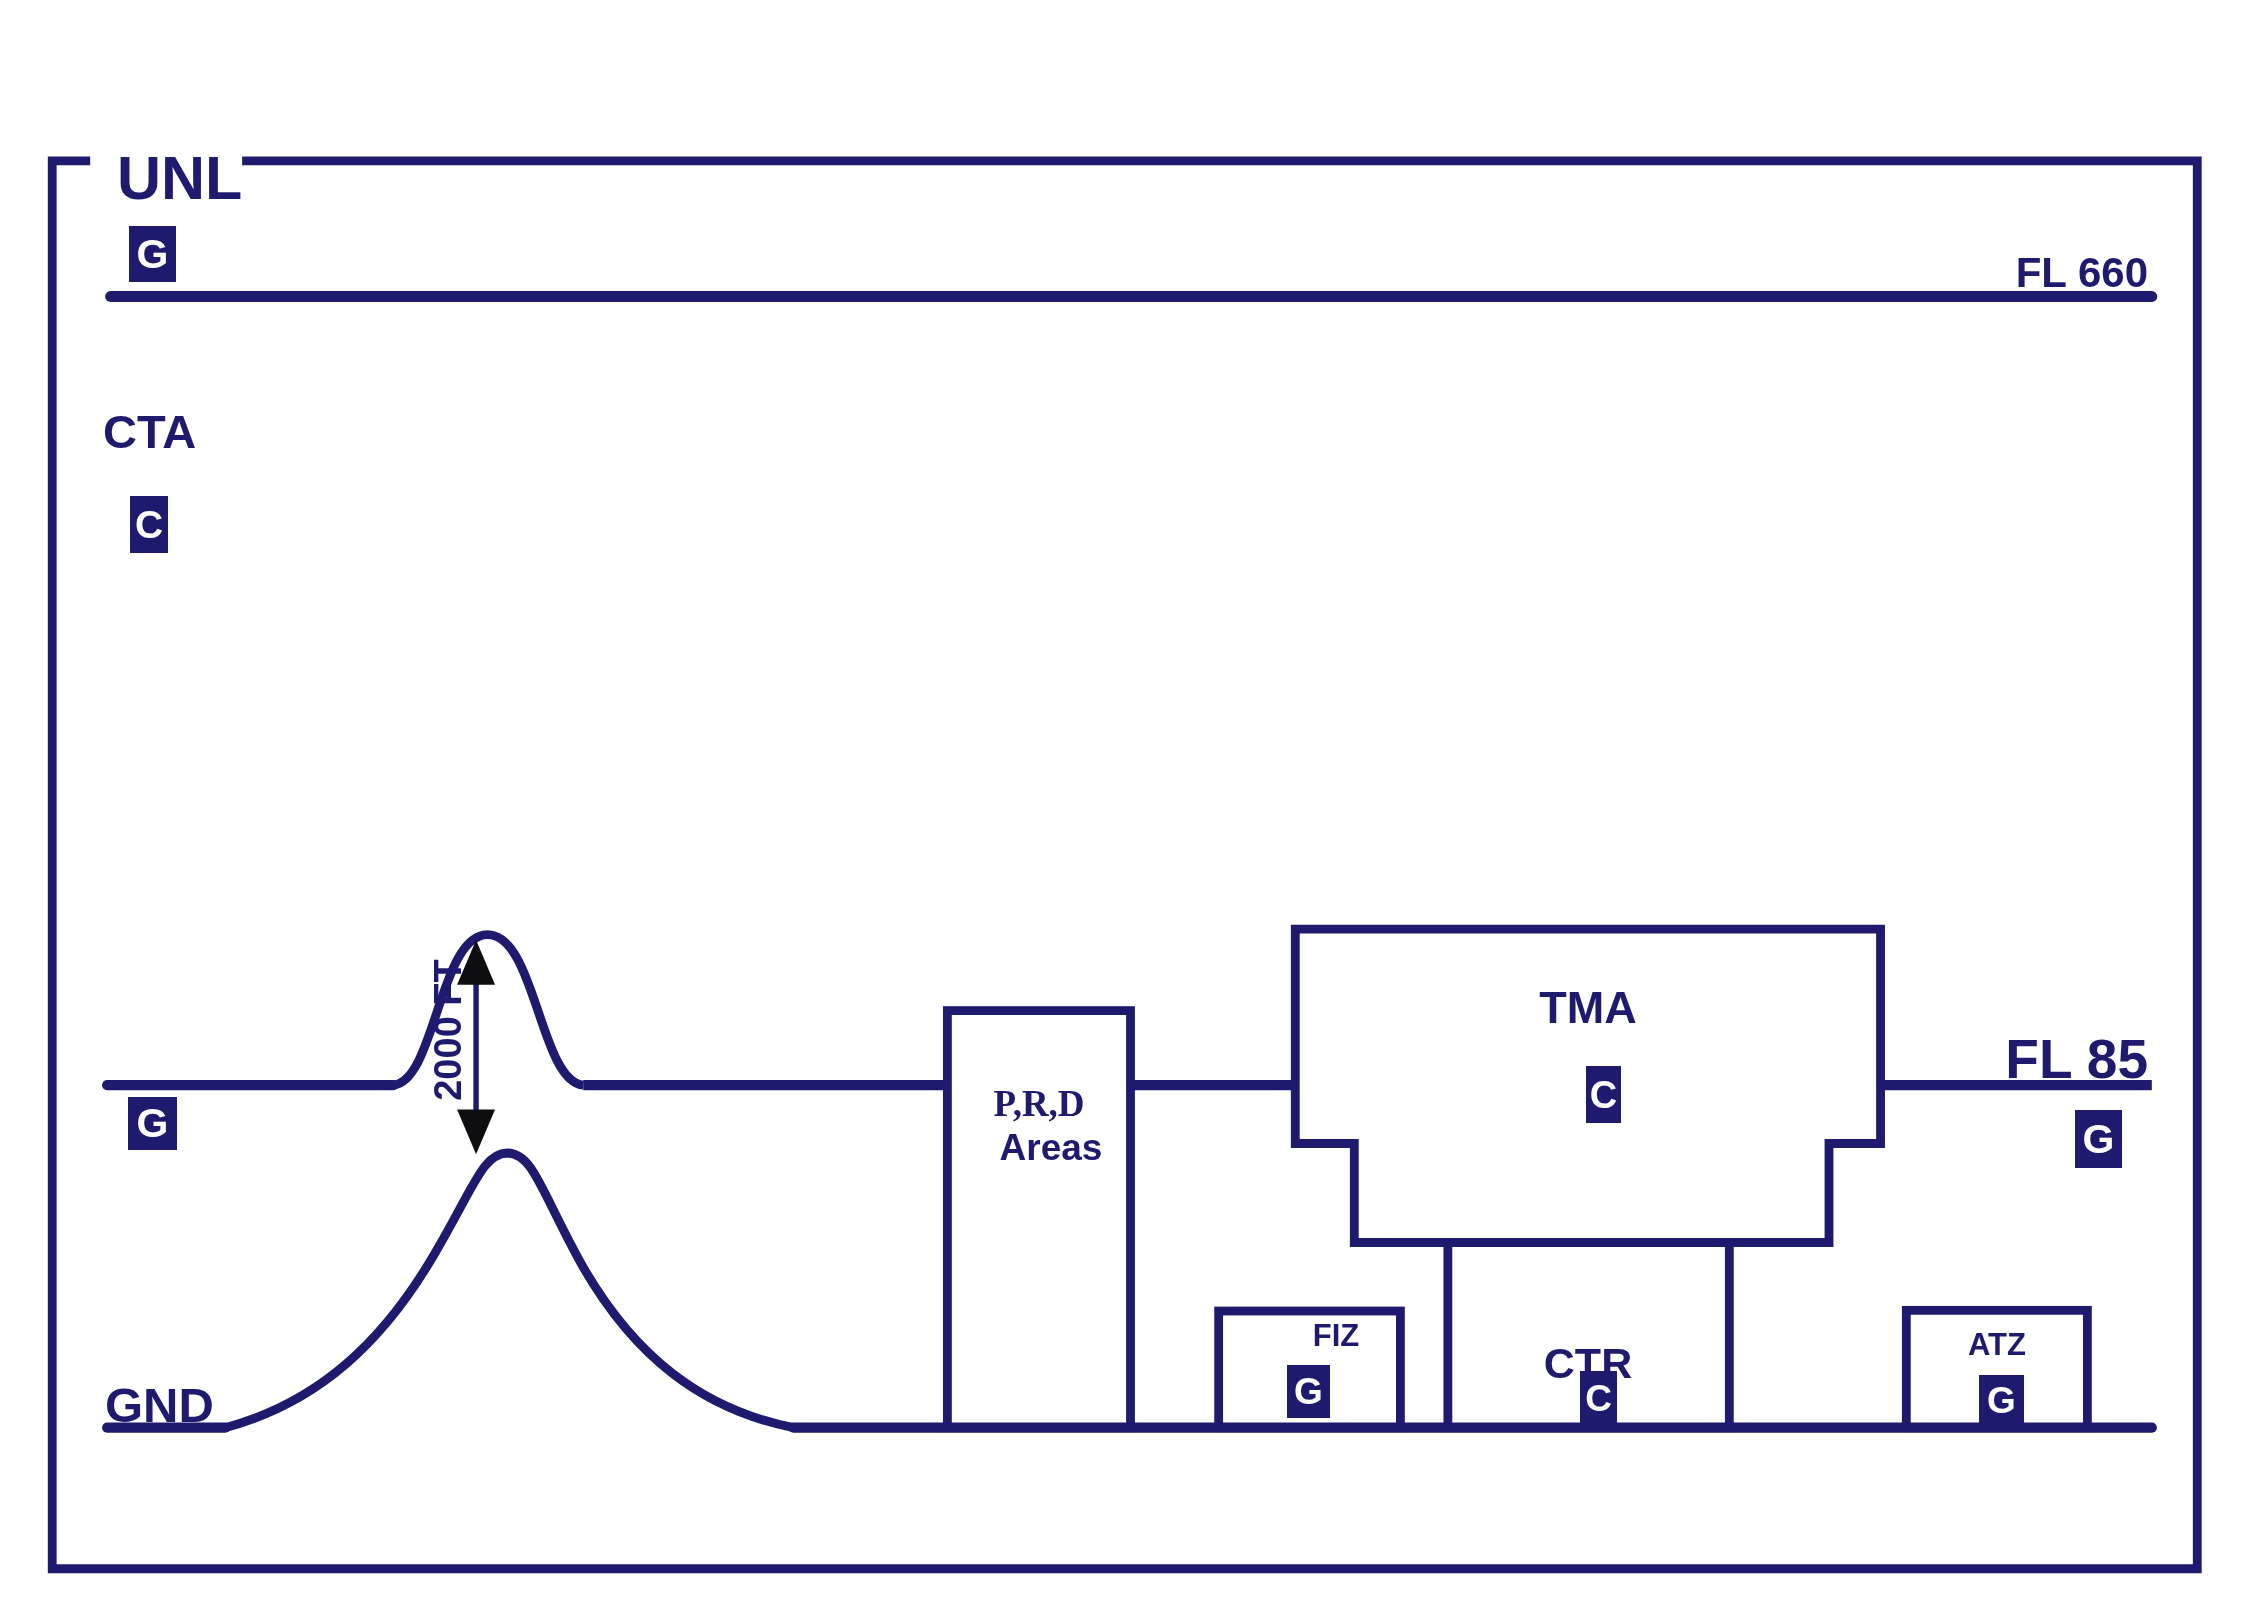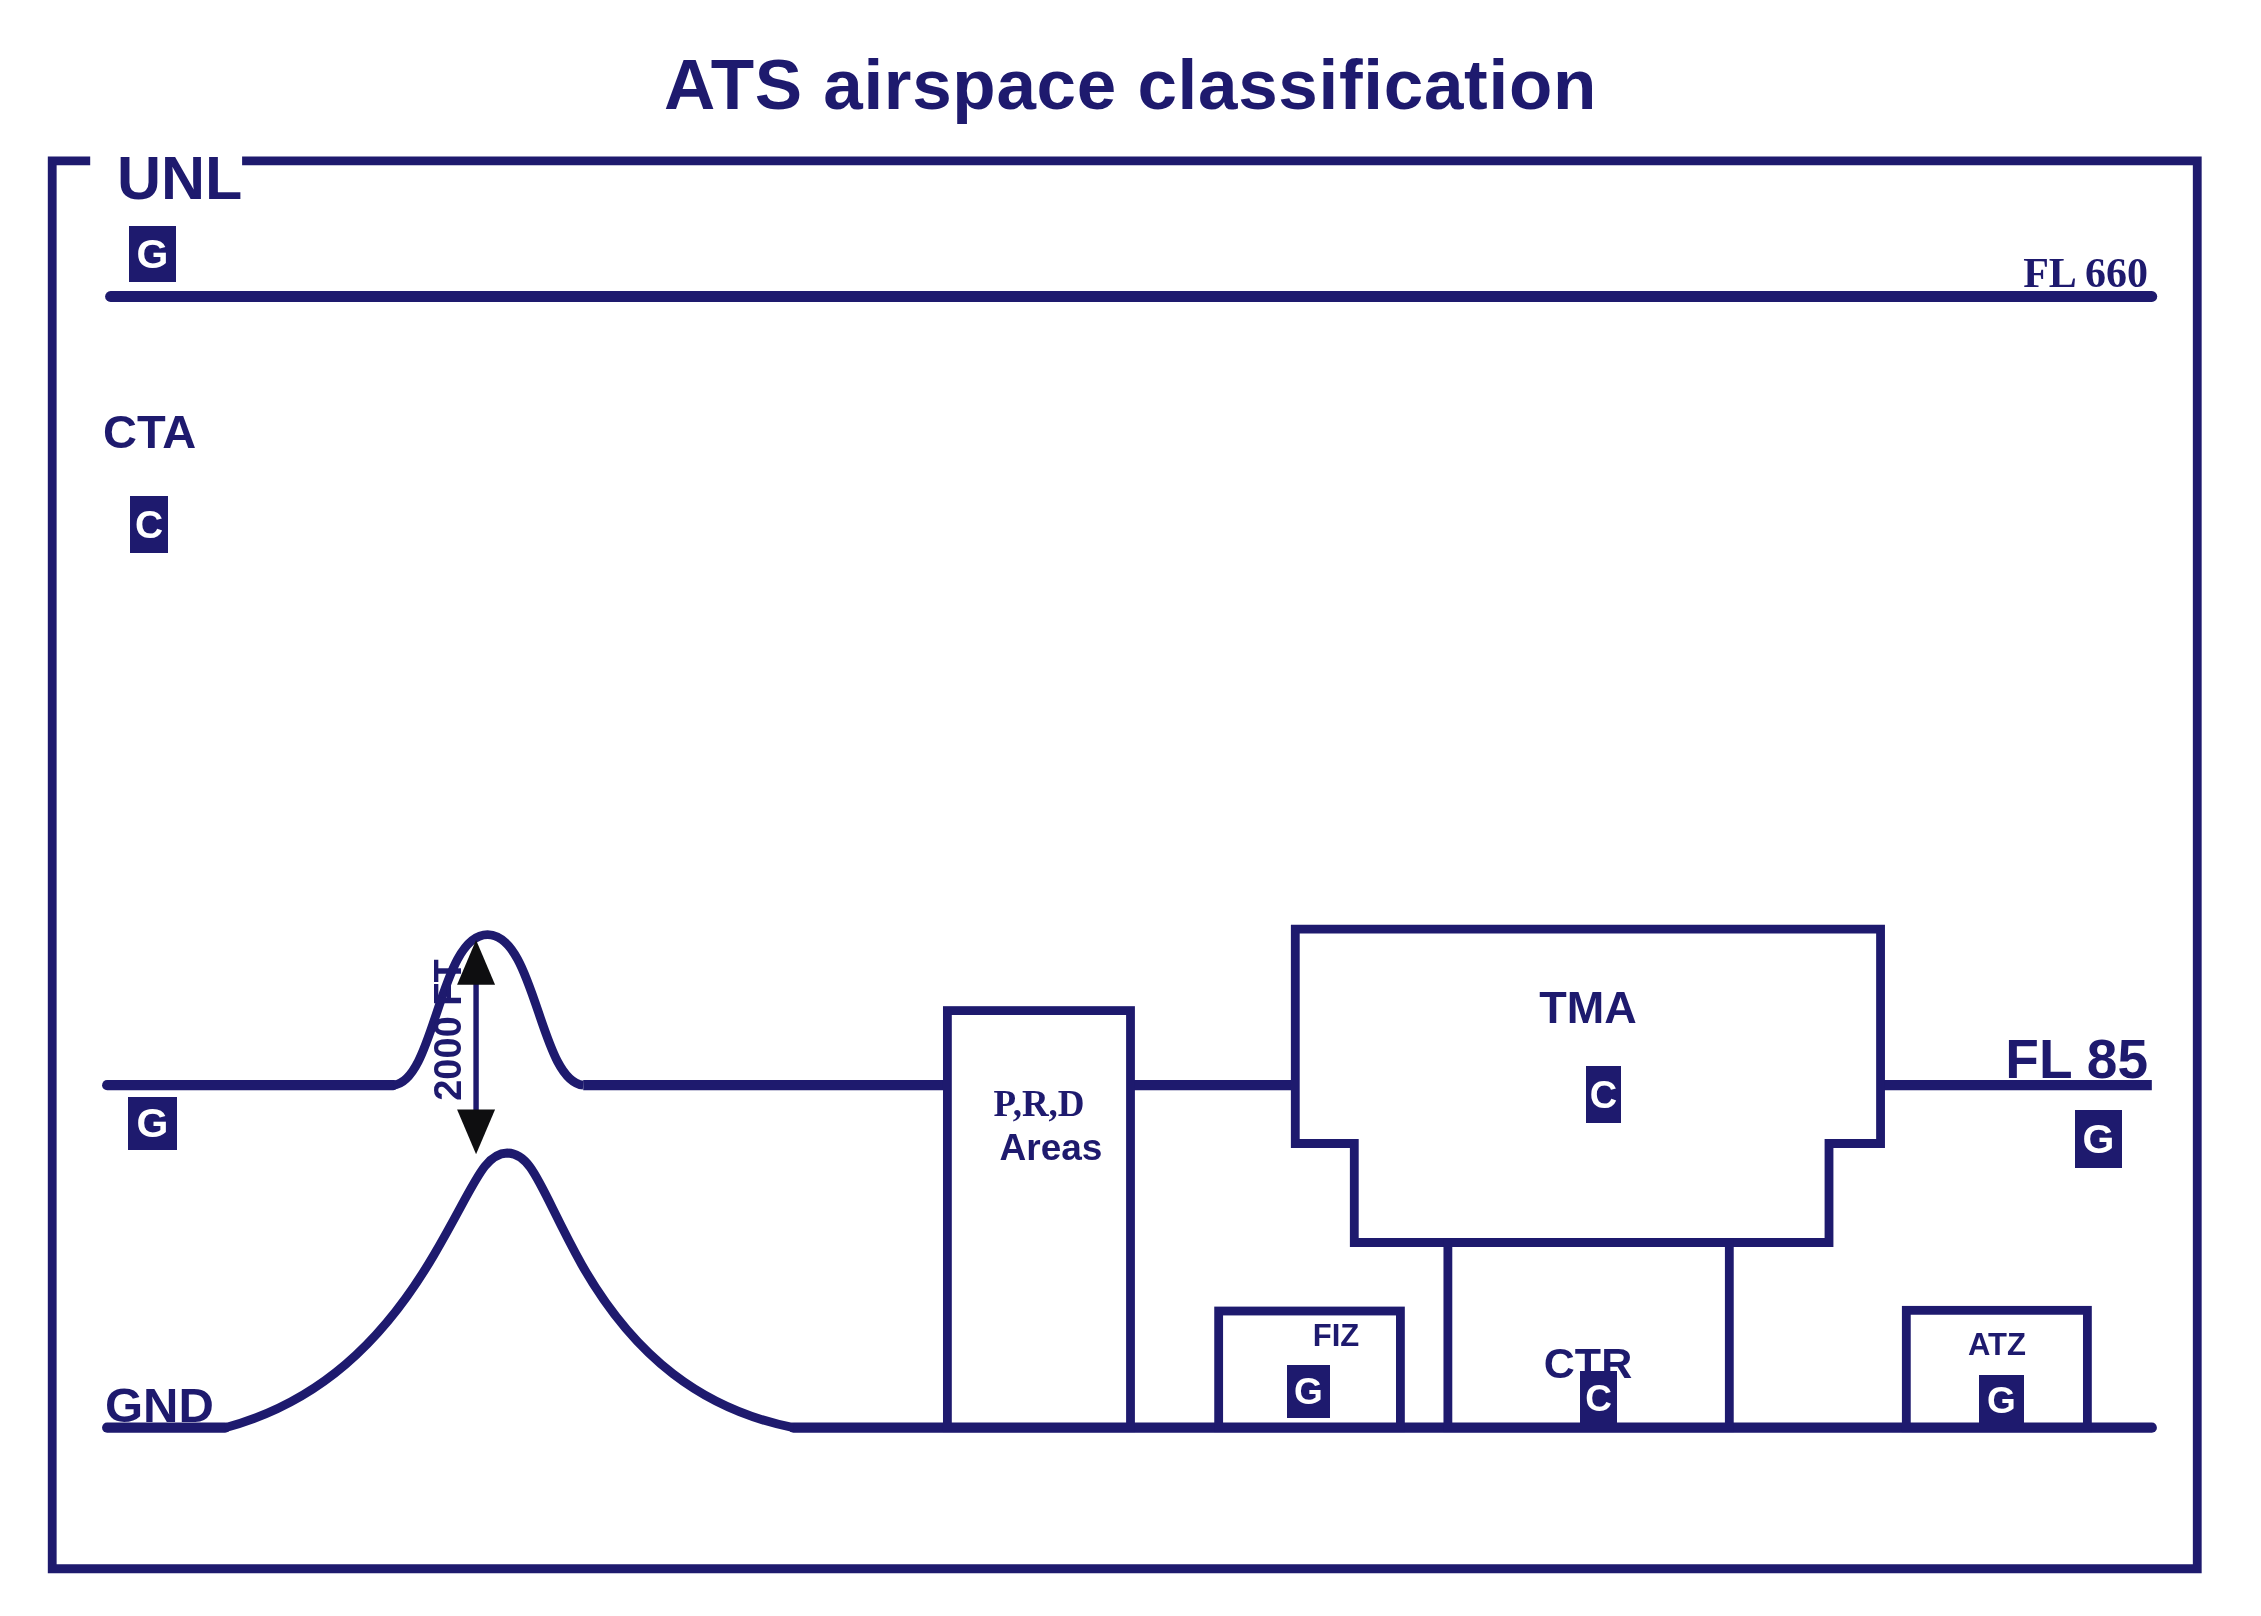--- a/index.html
+++ b/index.html
@@ -70,25 +70,24 @@
       <rect x="2811" y="1932" width="267" height="173"></rect>
 
       <path stroke-width="8" d="M702,1448 L702,1642"></path>
     </g>
     <g fill="var(--arrow,#0e0e10)" stroke="none">
       <polygon points="702,1386 674,1452 730,1452"></polygon>
       <polygon points="702,1702 674,1636 730,1636"></polygon>
     </g>
   </svg>
 
-  <div class="lbl title">ATS airspace classification</div>
 
   <div class="lbl" style="left:117px;top:148px;font-size:61px;">UNL</div>
 
-  <div class="lbl" style="right:113px;top:252px;font-size:42px;font-family:Liberation Serif, serif;">FL 660</div>
+  <div class="lbl" style="right:113px;top:252px;font-size:42px;">FL 660</div>
 
   <div class="lbl" style="left:103px;top:408px;font-size:47px;">CTA</div>
 
   <div class="lbl" style="right:113px;top:1032px;font-size:55px;">FL 85</div>
 
   <div class="lbl" style="left:105px;top:1381px;font-size:49px;">GND</div>
 
   <div class="lbl rot" style="left:448px;top:1030px;font-size:38px;">2000 FT</div>
 
   <div class="lbl center-x" style="left:1039px;top:1085px;font-size:37px;font-family:Liberation Serif, serif;">P,R,D</div>

